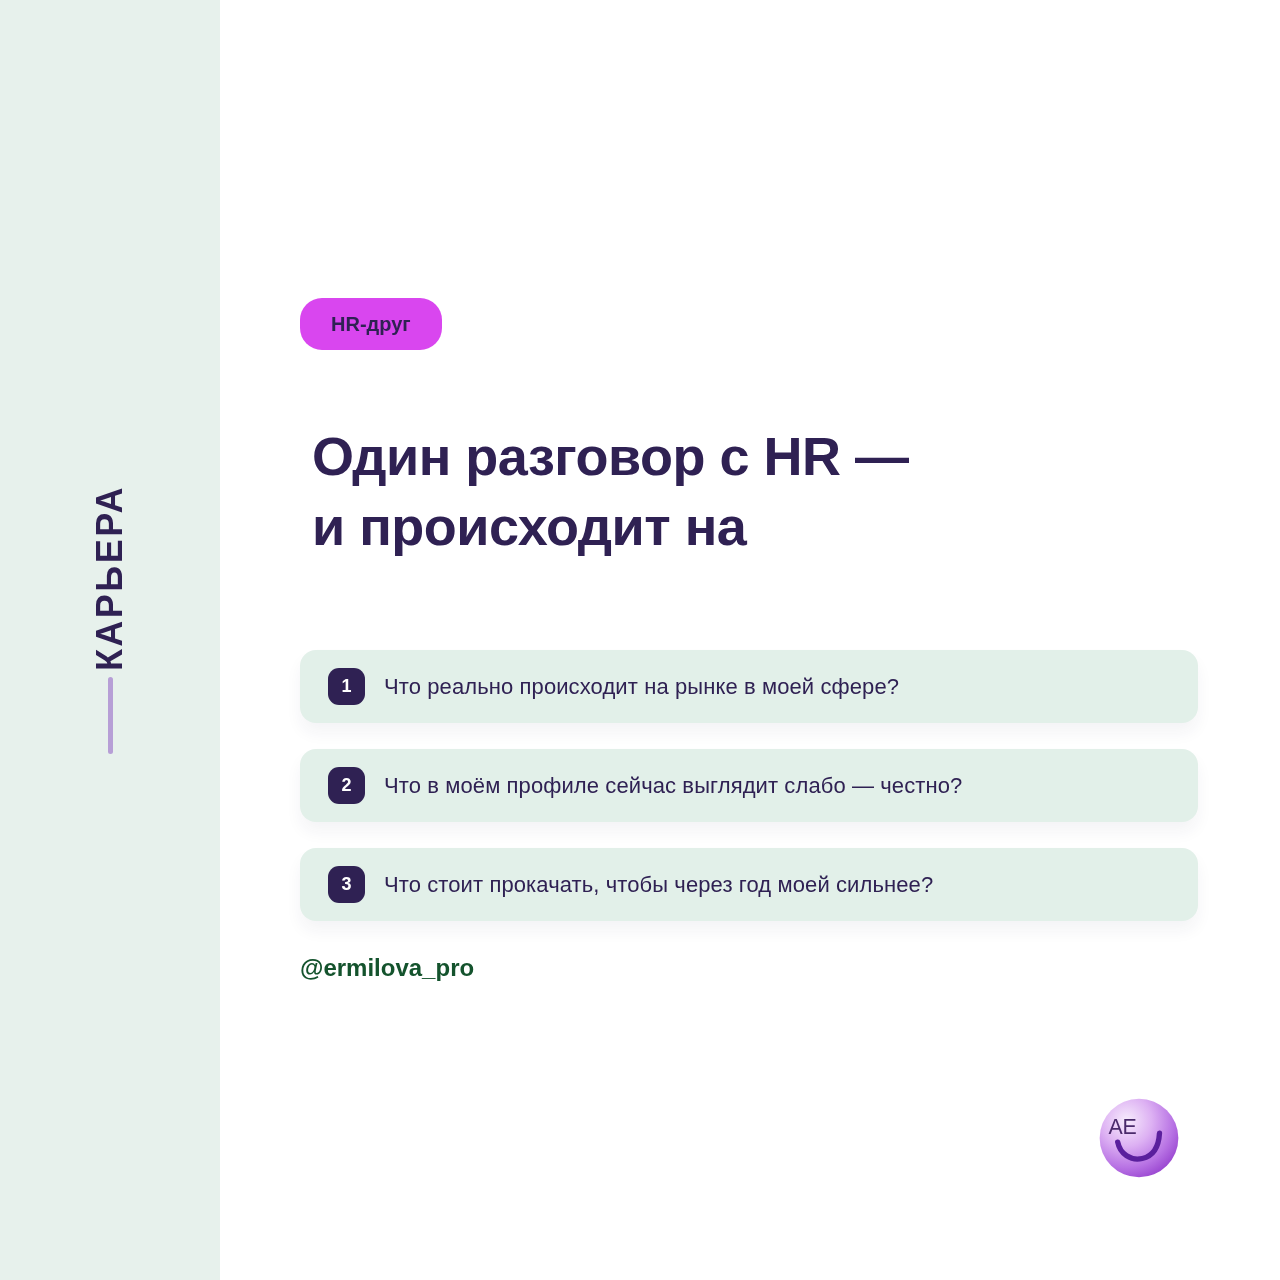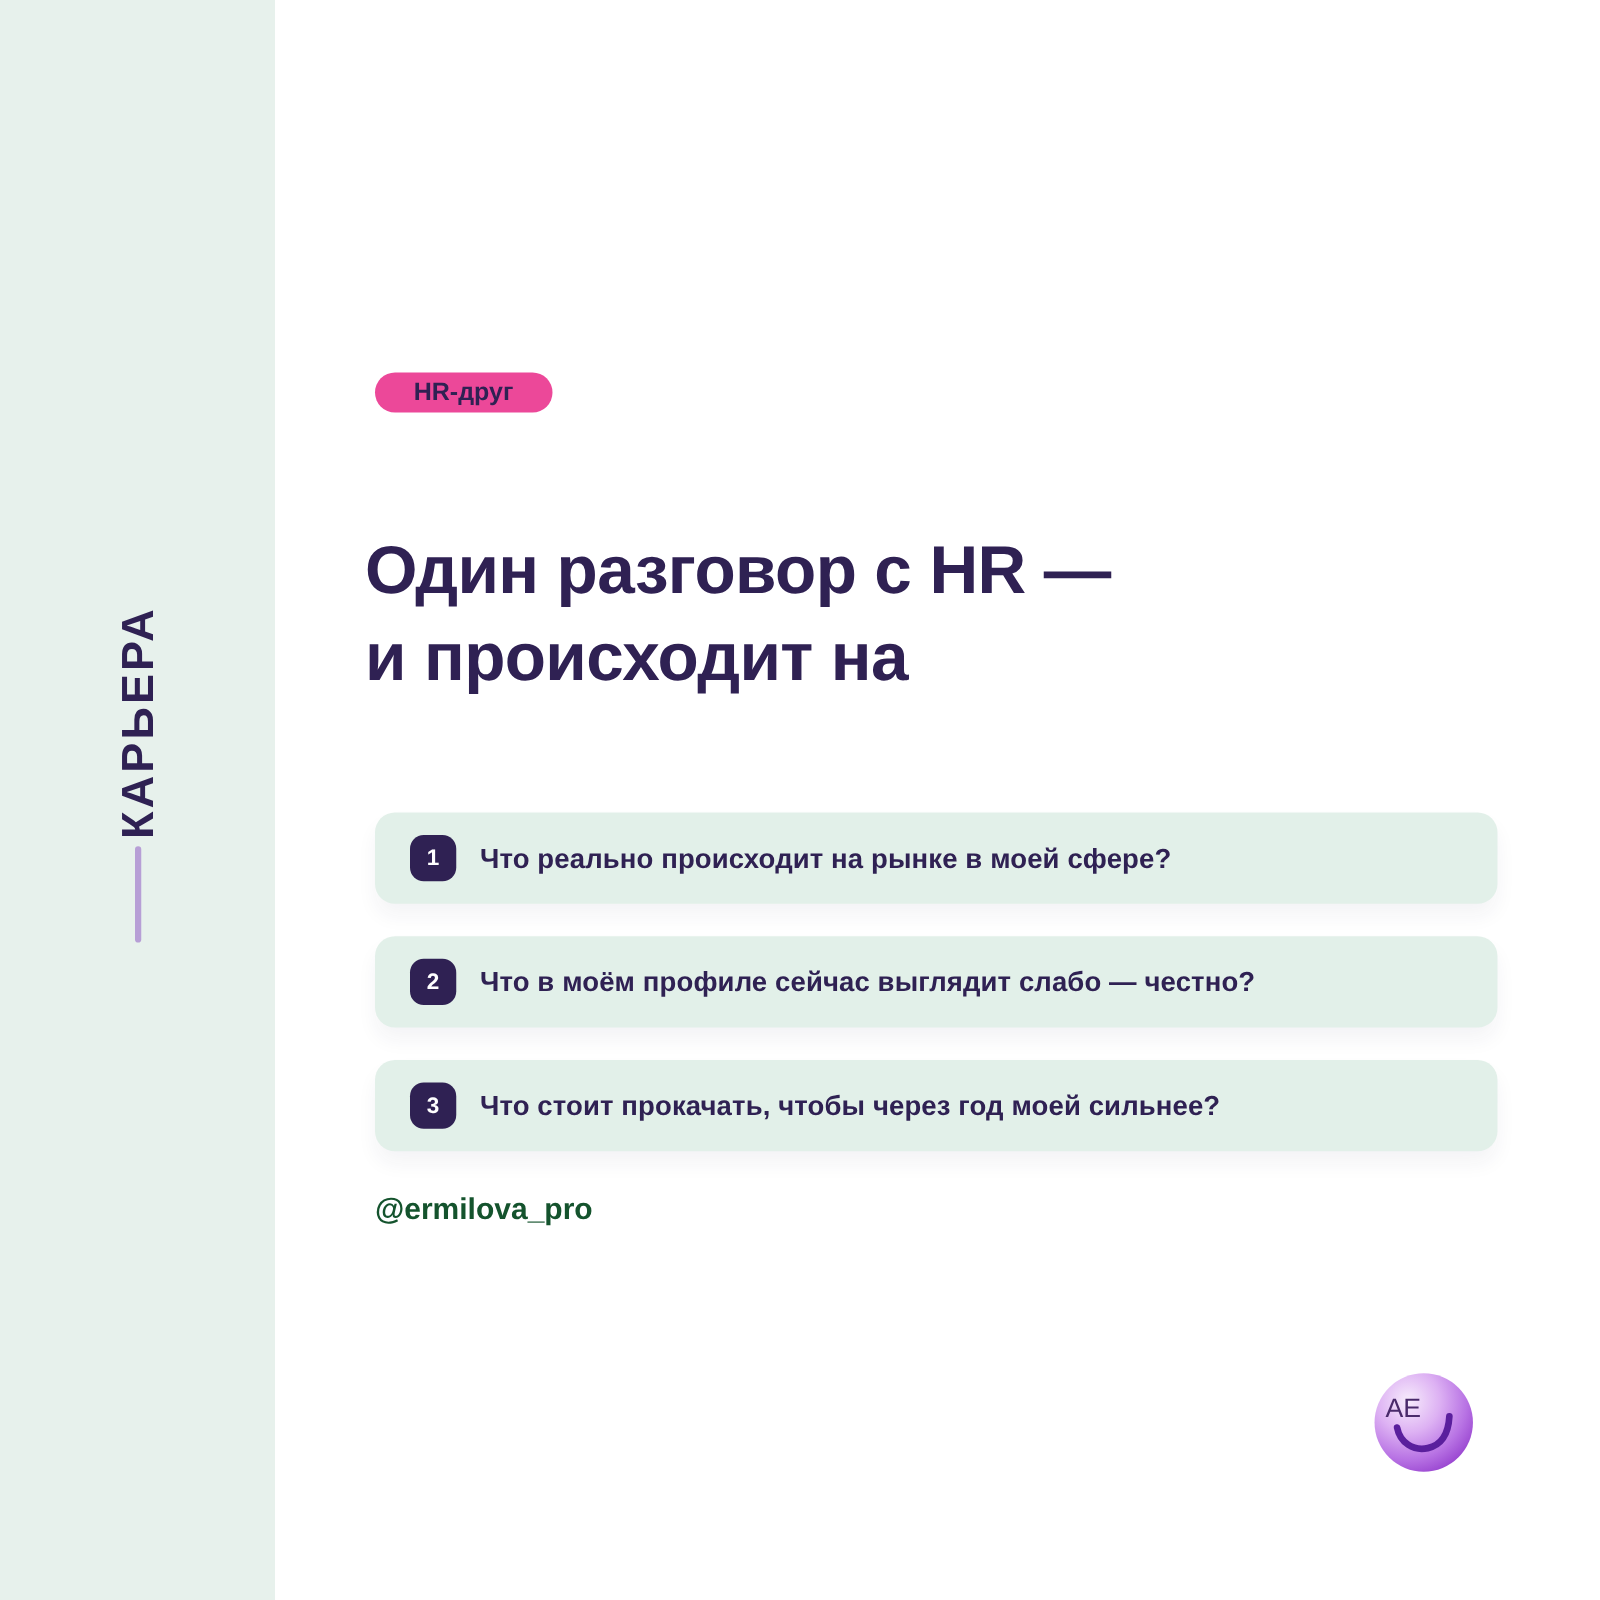--- a/index.html
+++ b/index.html
@@ -38,34 +38,34 @@
     position: absolute;
     left: 108px; top: 677px;
     width: 5px; height: 77px;
     border-radius: 3px;
     background: #b79fd6;
   }
   
   .badge {
     position: absolute;
     left: 300px; top: 298px;
-    height: 32px;
+    height: 52px;
     padding: 0 31px;
     border-radius: 22px;
-    background: #ec4899;
+    background: #d946ef;
     display: inline-flex;
     align-items: center;
     font-size: 20px;
     font-weight: 700;
     color: #2f2153;
   }
   
   .heading {
     position: absolute;
-    left: 292px; top: 385px;
+    left: 312px; top: 385px;
     width: 760px;
     font-size: 54px;
     line-height: 70px;
     font-weight: 700;
     letter-spacing: -0.5px;
     color: #2f2153;
   }
   .heading .accent { color: #5e4480; }
   
   .cards {
@@ -94,21 +94,21 @@
     font-size: 18px;
     font-weight: 700;
     display: flex;
     align-items: center;
     justify-content: center;
     flex: 0 0 auto;
     margin-right: 19px;
   }
   .card-text {
     font-size: 22px;
-    font-weight: 700;
+    font-weight: 400;
     color: #2f2153;
     letter-spacing: 0.1px;
   }
   
   .handle {
     position: absolute;
     left: 300px; top: 954px;
     font-size: 24px;
     font-weight: 600;
     color: #14532d;

